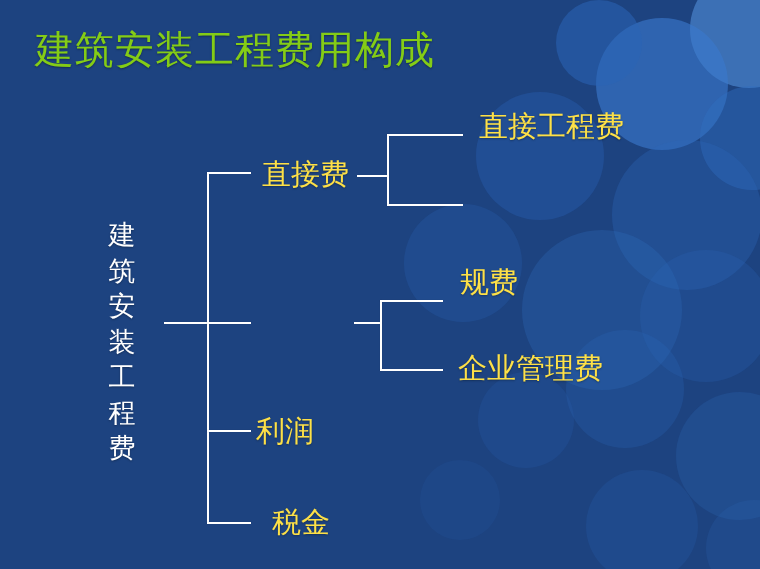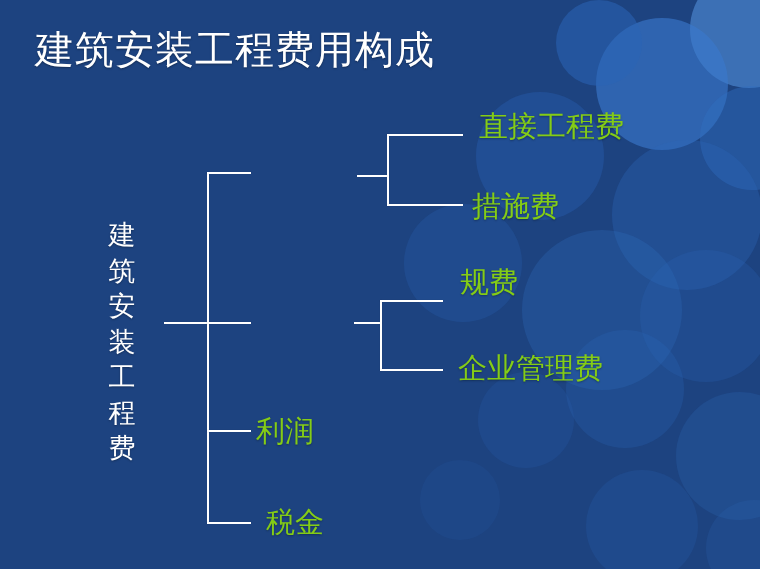--- a/index.html
+++ b/index.html
@@ -30,34 +30,34 @@
   }
 
   
   #slide-title {
     position: absolute;
     left: 35px;
     top: 26px;
     font-size: 39px;
     line-height: 48px;
     letter-spacing: 1px;
-    color: #ffffff;
+    color: #84cc16;
     white-space: nowrap;
     text-shadow: 0 1px 2px rgba(0,0,0,0.35);
   }
 
   
   #diagram {
     position: absolute;
     left: 0; top: 0;
     width: 760px; height: 569px;
   }
   .node {
     position: absolute;
-    color: #84cc16;
+    color: #fde047;
     white-space: nowrap;
     text-shadow: 0 1px 2px rgba(0,0,0,0.30);
   }
   .level1 { font-size: 29px; line-height: 29px; }
   .level2 { font-size: 29px; line-height: 29px; }
 
   
   #root-node {
     position: absolute;
     left: 101px;
@@ -119,30 +119,30 @@
 
     <div class="line hline" style="left:164px; top:322px; width:82px;"></div>
 
     <div class="line vline" style="left:207px; top:172px; height:352px;"></div>
 
     <div class="line hline" style="left:207px; top:172px; width:44px;"></div>
     <div class="line hline" style="left:207px; top:322px; width:44px;"></div>
     <div class="line hline" style="left:207px; top:430px; width:44px;"></div>
     <div class="line hline" style="left:207px; top:522px; width:44px;"></div>
 
+    <div class="node level1" style="left:262px; top:160px;">直接费</div>
     <div class="node level1" style="left:256px; top:417px;">利润</div>
-    <div class="node level1" style="left:266px; top:508px;font-family:Liberation Serif, serif;">税金</div>
+    <div class="node level1" style="left:272px; top:508px;font-family:Liberation Serif, serif;">税金</div>
 
     <div class="line hline" style="left:357px; top:175px; width:32px;"></div>
     <div class="line vline" style="left:387px; top:134px; height:72px;"></div>
     <div class="line hline" style="left:387px; top:134px; width:76px;"></div>
     <div class="line hline" style="left:387px; top:204px; width:76px;"></div>
 
     <div class="node level2" style="left:479px; top:112px;">直接工程费</div>
-    <div class="node level2" style="left:472px; top:192px;">措施费</div>
 
     <div class="line hline" style="left:354px; top:322px; width:28px;"></div>
     <div class="line vline" style="left:380px; top:300px; height:71px;"></div>
     <div class="line hline" style="left:380px; top:300px; width:63px;"></div>
     <div class="line hline" style="left:380px; top:369px; width:63px;"></div>
 
     <div class="node level2" style="left:460px; top:268px;">规费</div>
     <div class="node level2" style="left:458px; top:354px;">企业管理费</div>
 
   </div>

